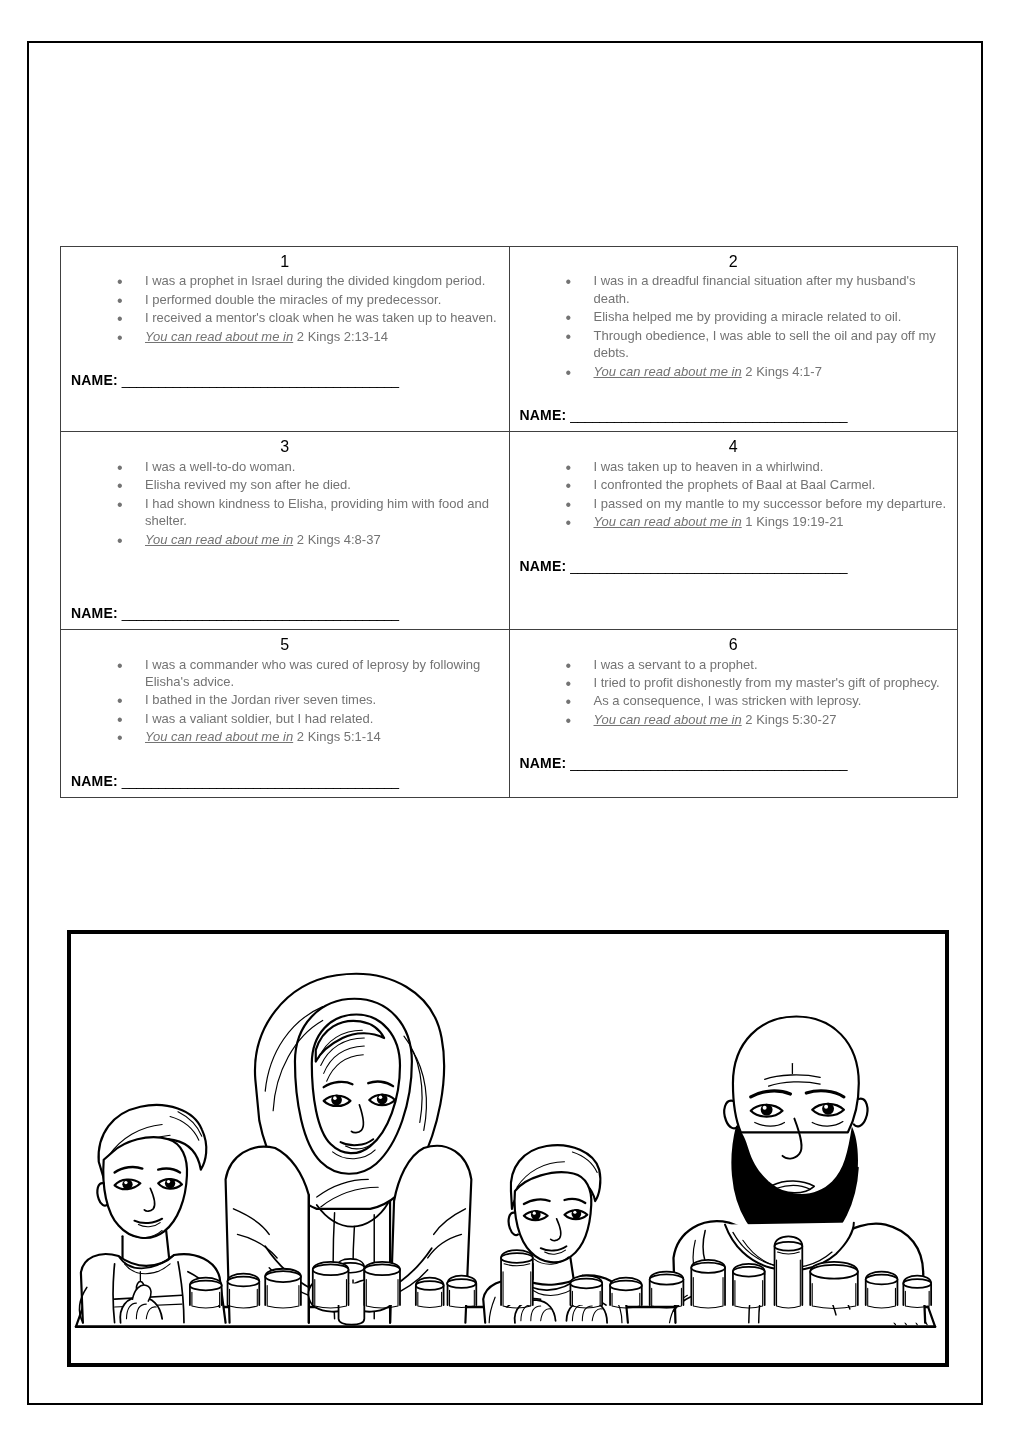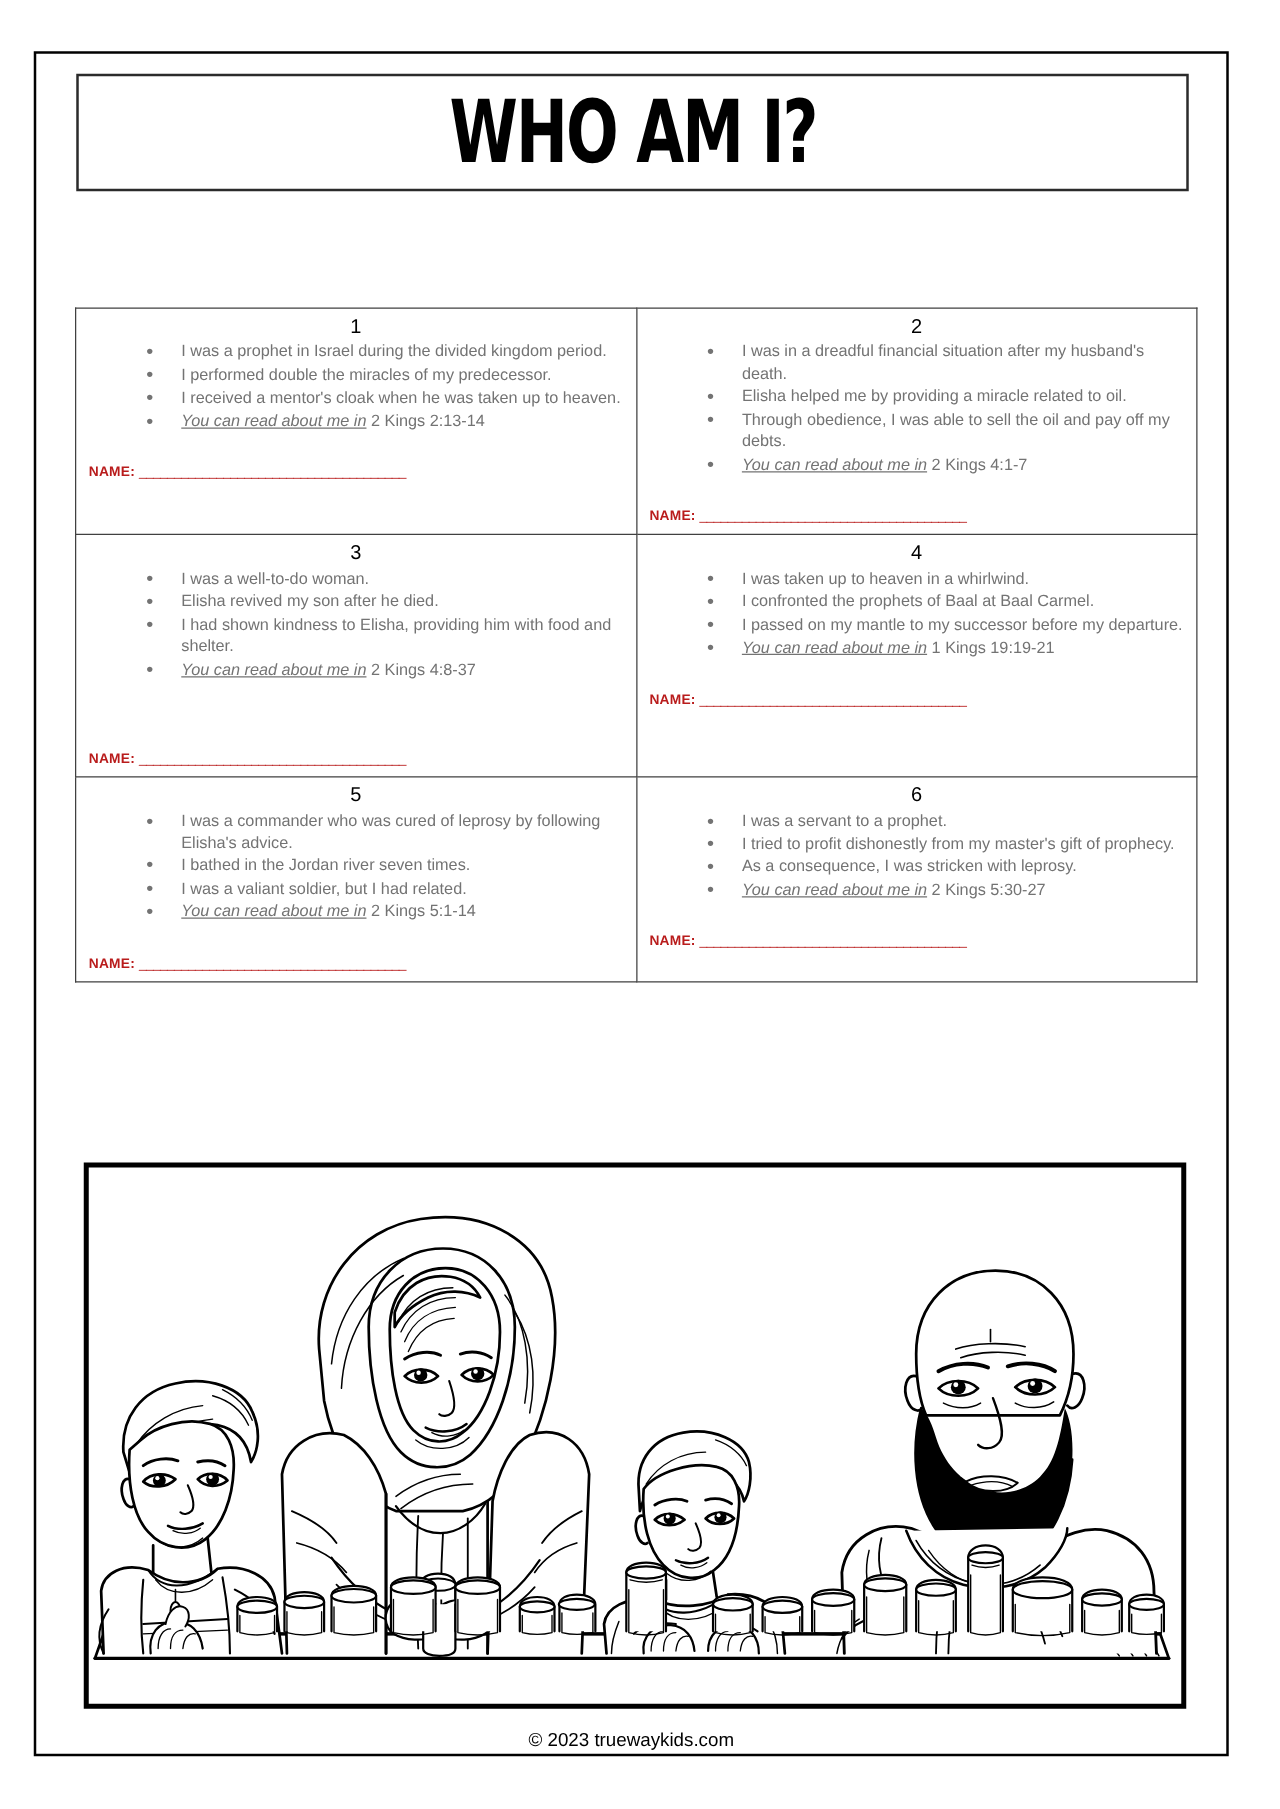--- a/index.html
+++ b/index.html
@@ -115,23 +115,23 @@
     left: 0;
     top: -1px;
     font-size: 16px;
   }
   li .ital {
     font-style: italic;
     text-decoration: underline;
   }
   .name-row {
     margin-top: 10px;
-    font-size: 11px;
+    font-size: 14px;
     white-space: nowrap;
-    color: #b91c1c;
+    color: #000000;
   }
   .name-label {
     font-weight: bold;
     letter-spacing: 0.2px;
   }
   .name-line {
     letter-spacing: -0.5px;
   }
   .spacer-sm { height: 16px; }
   .spacer-lg { height: 46px; }
@@ -163,23 +163,20 @@
     text-align: center;
     font-size: 15px;
     color: #000;
   }
 </style>
 </head>
 <body>
 
 <div class="page">
 
-  <div class="title-box">
-    <div class="title-text">WHO AM I?</div>
-  </div>
 
 
   <table class="clue-table">
     <tbody>
         <tr>
       <td>
         <div class="cell-num">1</div>
         <ul class="clue-list">
           <li>I was a prophet in Israel during the divided kingdom period.</li>
           <li>I performed double the miracles of my predecessor.</li>
@@ -595,15 +592,14 @@
 
           <path d="M840 378 L840 356 C840 351 846 348 854 348 C862 348 868 351 868 356 L868 378" fill="#fff"></path>
           <ellipse cx="854" cy="356" rx="14" ry="4.5" fill="#fff"></ellipse>
           <path d="M842 364 L842 379 Q854 382 866 379 L866 364" stroke-width="1.1" fill="none"></path>
         </g>
 
       </g>
     </svg>
   </div>
 
-  <div class="footer">© 2023 truewaykids.com</div>
 
 </div>
 
 </body></html>

